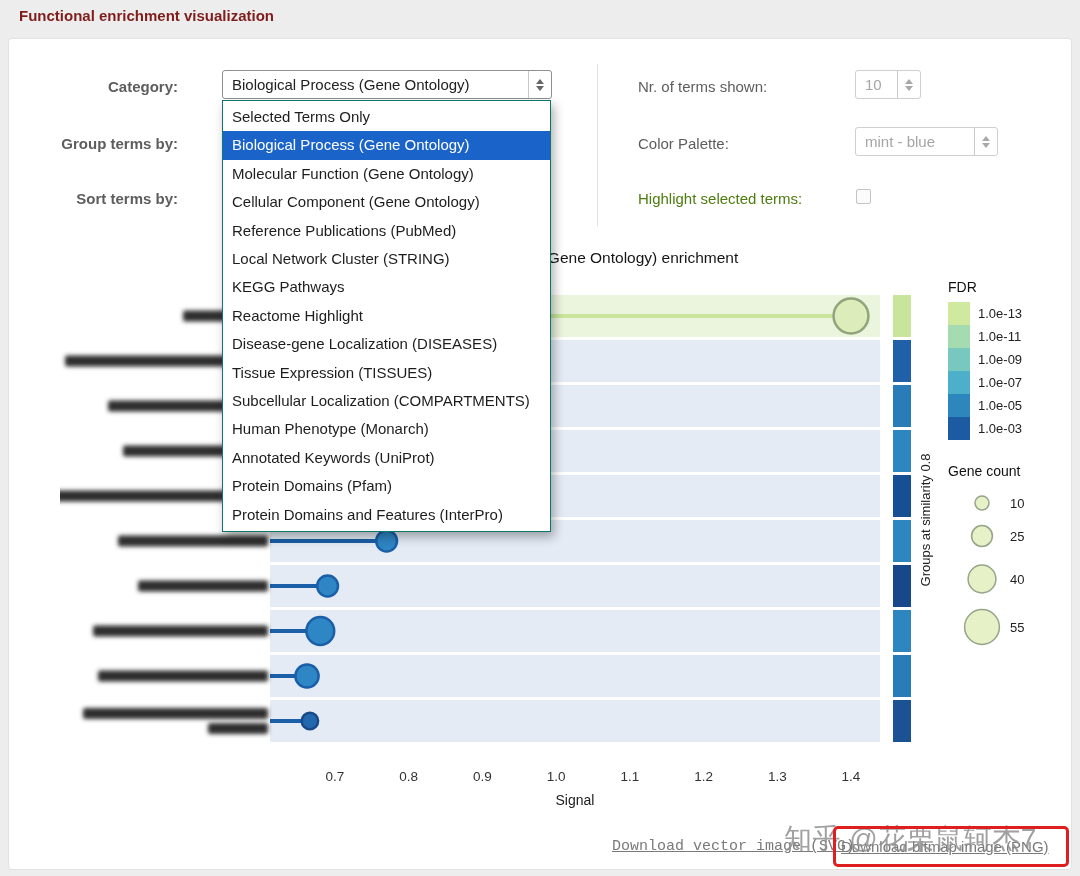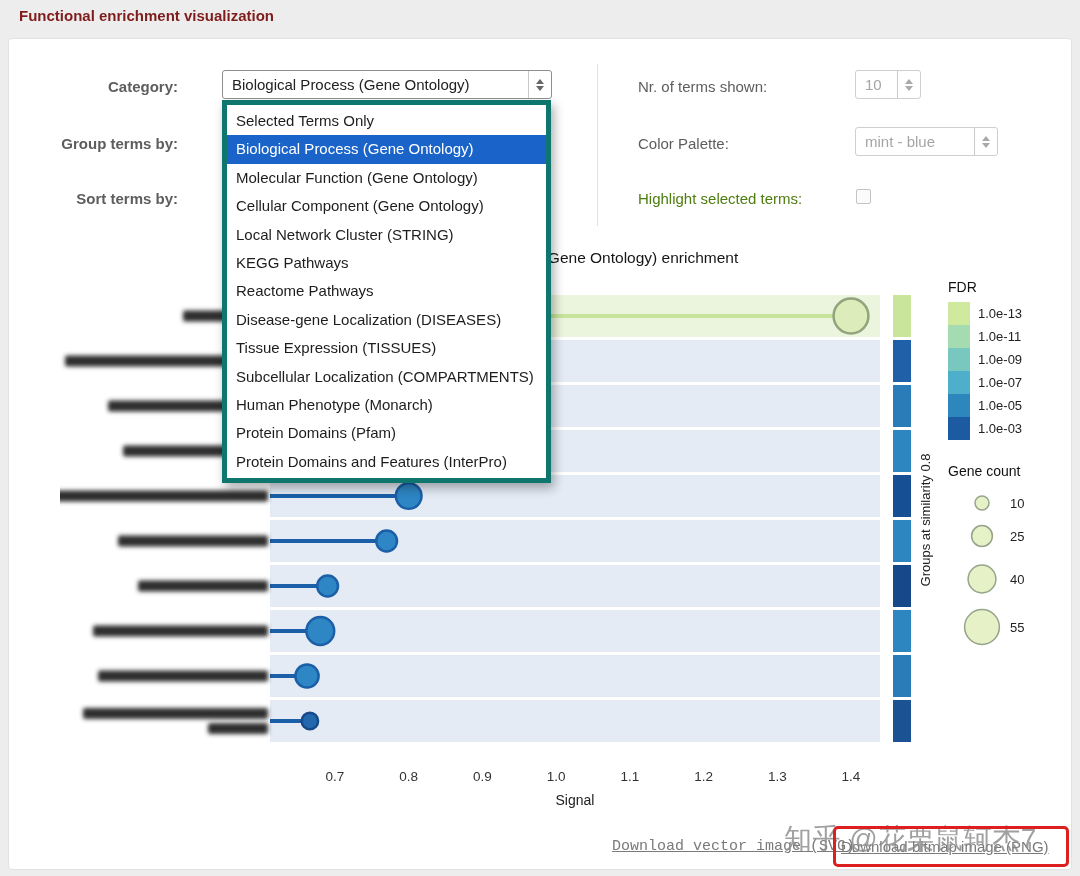--- a/index.html
+++ b/index.html
@@ -39,21 +39,21 @@
   .select.disabled .spin .up{border-bottom-color:#a9a9a9;}
   .select.disabled .spin .dn{border-top-color:#a9a9a9;}
   .divider-v{position:absolute;width:1px;background:#e1e1e1;}
   .checkbox{
     position:absolute;width:15px;height:15px;box-sizing:border-box;
     border:1px solid #c4c4c4;background:#fbfbfb;border-radius:2px;cursor:pointer;
   }
   .chart{position:absolute;left:60px;top:245px;width:1010px;height:578px;z-index:1;}
   .dd{
     position:absolute;left:222px;top:100px;width:329px;box-sizing:border-box;
-    background:#fff;border:5px solid #0f766e;
+    background:#fff;border:1px solid #0f766e;
     box-shadow:3px 5px 10px rgba(0,0,0,.32);
     padding:2px 0;z-index:20;
   }
   .dd-item{
     padding:4px 9px;font-size:15px;line-height:20.4px;color:#1d1d1d;
     white-space:nowrap;cursor:pointer;
   }
   .dd-item.sel{background:var(--sel-bg,#1a63c9);color:#ffffff;}
   .dl{
     position:absolute;top:838px;font-size:15px;color:#7a7a7a;
@@ -203,27 +203,29 @@
         <text x="950" y="339" font-size="13" fill="#222">40</text>
         <circle cx="922" cy="382" r="17.4" fill="#e6f1c8" stroke="#96a589" stroke-width="1.5"></circle>
         <text x="950" y="387" font-size="13" fill="#222">55</text>
       </svg></div>
 
   <div class="dd" id="dropdown-list">
       <div class="dd-item">Selected Terms Only</div>
       <div class="dd-item sel">Biological Process (Gene Ontology)</div>
       <div class="dd-item">Molecular Function (Gene Ontology)</div>
       <div class="dd-item">Cellular Component (Gene Ontology)</div>
+      <div class="dd-item">Reference Publications (PubMed)</div>
       <div class="dd-item">Local Network Cluster (STRING)</div>
       <div class="dd-item">KEGG Pathways</div>
-      <div class="dd-item">Reactome Pathways</div>
+      <div class="dd-item">Reactome Highlight</div>
       <div class="dd-item">Disease-gene Localization (DISEASES)</div>
       <div class="dd-item">Tissue Expression (TISSUES)</div>
       <div class="dd-item">Subcellular Localization (COMPARTMENTS)</div>
       <div class="dd-item">Human Phenotype (Monarch)</div>
+      <div class="dd-item">Annotated Keywords (UniProt)</div>
       <div class="dd-item">Protein Domains (Pfam)</div>
       <div class="dd-item">Protein Domains and Features (InterPro)</div>
     </div>
 
   <a class="dl" style="left:612px;font-family:Liberation Mono, monospace;">Download vector image (SVG)</a>
   <a class="dl" style="left:841px;">Download bitmap image (PNG)</a>
   <div class="redbox"></div>
 
   <div class="watermark">知乎 @花栗鼠轲杰7</div>
 </div>

